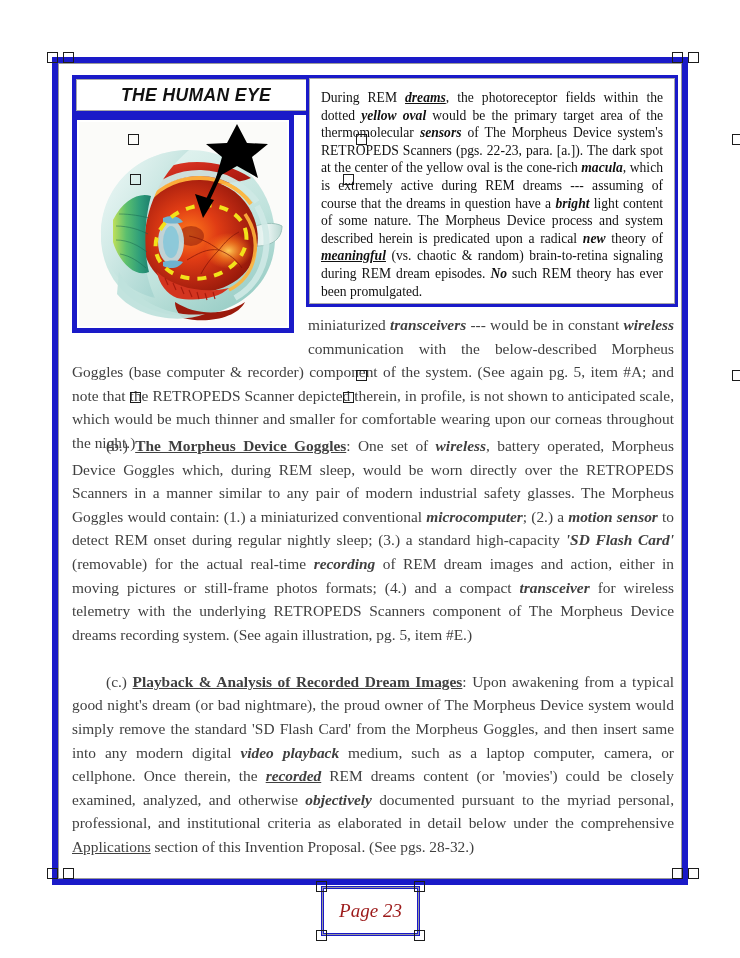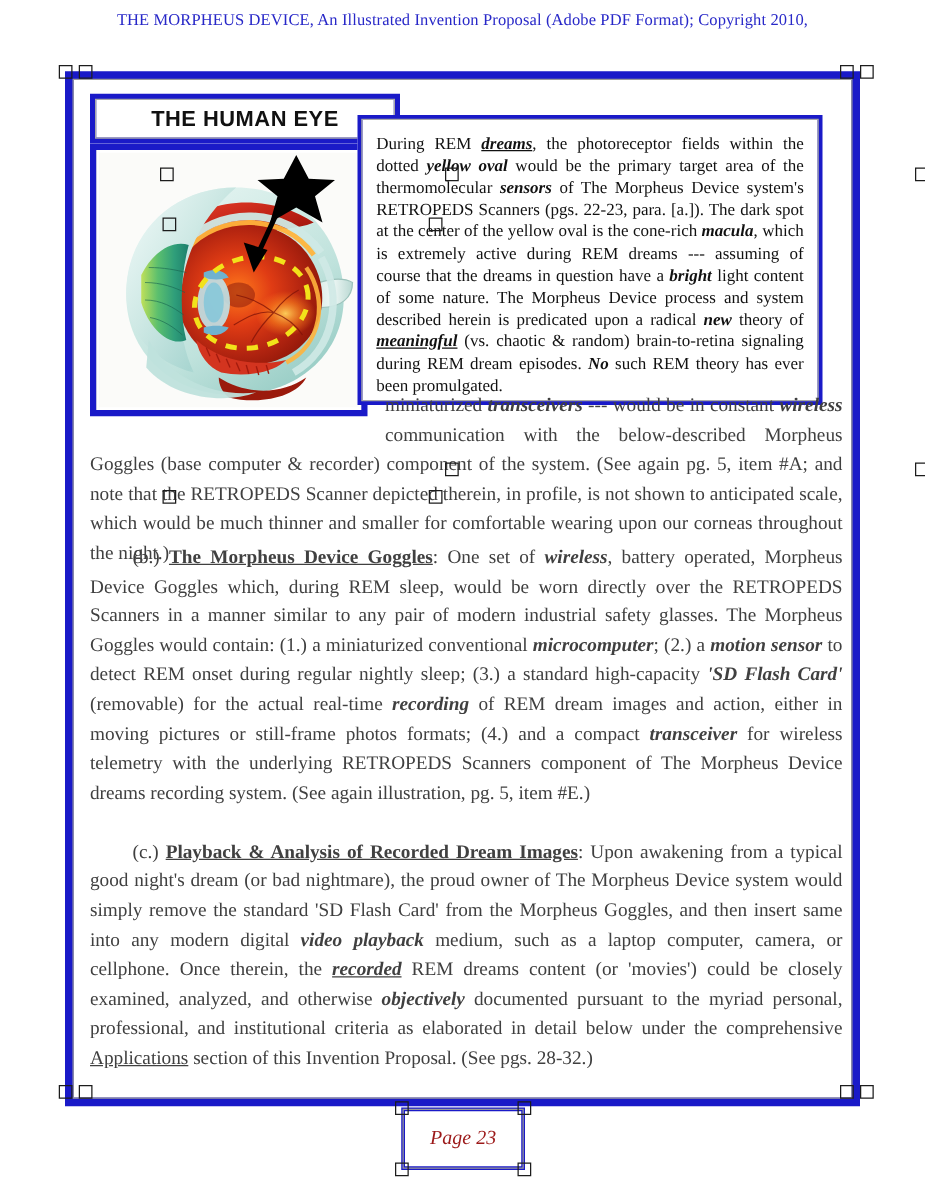--- a/index.html
+++ b/index.html
@@ -74,21 +74,21 @@
     left: 6px; top: 5px;
     width: 222px; height: 258px;
   }
   #eye-title-box {
     position: absolute;
     left: 0; top: 0;
     width: 248px; height: 40px;
     border: 5px solid #1a1ac8;
     box-sizing: border-box;
     background: #fff;
-    display: flex; align-items: center; justify-content: center;
+    display: flex; align-items: center; justify-content: center; font-style: italic;
   }
   #eye-title-box::after{
     content:"";
     position:absolute; left:-1px; top:-1px; right:-1px; bottom:-1px;
     border:1px solid #a8a8a8; pointer-events:none;
   }
   #eye-title {
     font-family: "Liberation Sans", "DejaVu Sans", sans-serif;
     font-weight: bold;
     font-size: 17.5px;
@@ -112,26 +112,25 @@
   }
   #eye-art {
     position: absolute;
     left: 2px; top: 2px;
     width: 208px; height: 204px;
   }
 
   
   #callout-box {
     position: absolute;
-    left: 220px; top: 5px;
+    left: 240px; top: 5px;
     width: 372px; height: 232px;
     border: 4px solid #1a1ac8;
     box-sizing: border-box;
     background: #fff;
-    margin-top: 17px;
   }
   #callout-box::after{
     content:"";
     position:absolute; left:-1px; top:-1px; right:-1px; bottom:-1px;
     border:1px solid #a8a8a8; pointer-events:none;
   }
   #callout-text {
     padding: 10px 11px 0 11px;
     font-size: 13.6px;
     line-height: 17.6px;
@@ -182,29 +181,28 @@
     z-index: 30;
   }
   #page-number-box::after{
     content:"";
     position:absolute; left:-2px; top:-2px; right:-2px; bottom:-2px;
     border:1px solid #9a9a9a; pointer-events:none;
   }
   #page-number {
     font-family: "Liberation Serif", "DejaVu Serif", serif;
     font-style: italic;
-    font-size: 16px;
+    font-size: 19px;
     color: #9c1919;
   }
 </style>
 </head>
 <body>
 
 <div id="doc-header">
-  <span class="hline">THE MORPHEUS DEVICE, An Illustrated Invention Proposal (Adobe PDF Format); Copyright 2010,</span>
 </div>
 
 <div id="page-frame">
   <div class="frame-ticks"></div>
 </div>
 
 <div class="handle" style="left:47px;  top:52px;"></div>
 <div class="handle" style="left:63px;  top:52px;"></div>
 <div class="handle" style="left:672px; top:52px;"></div>
 <div class="handle" style="left:688px; top:52px;"></div>

